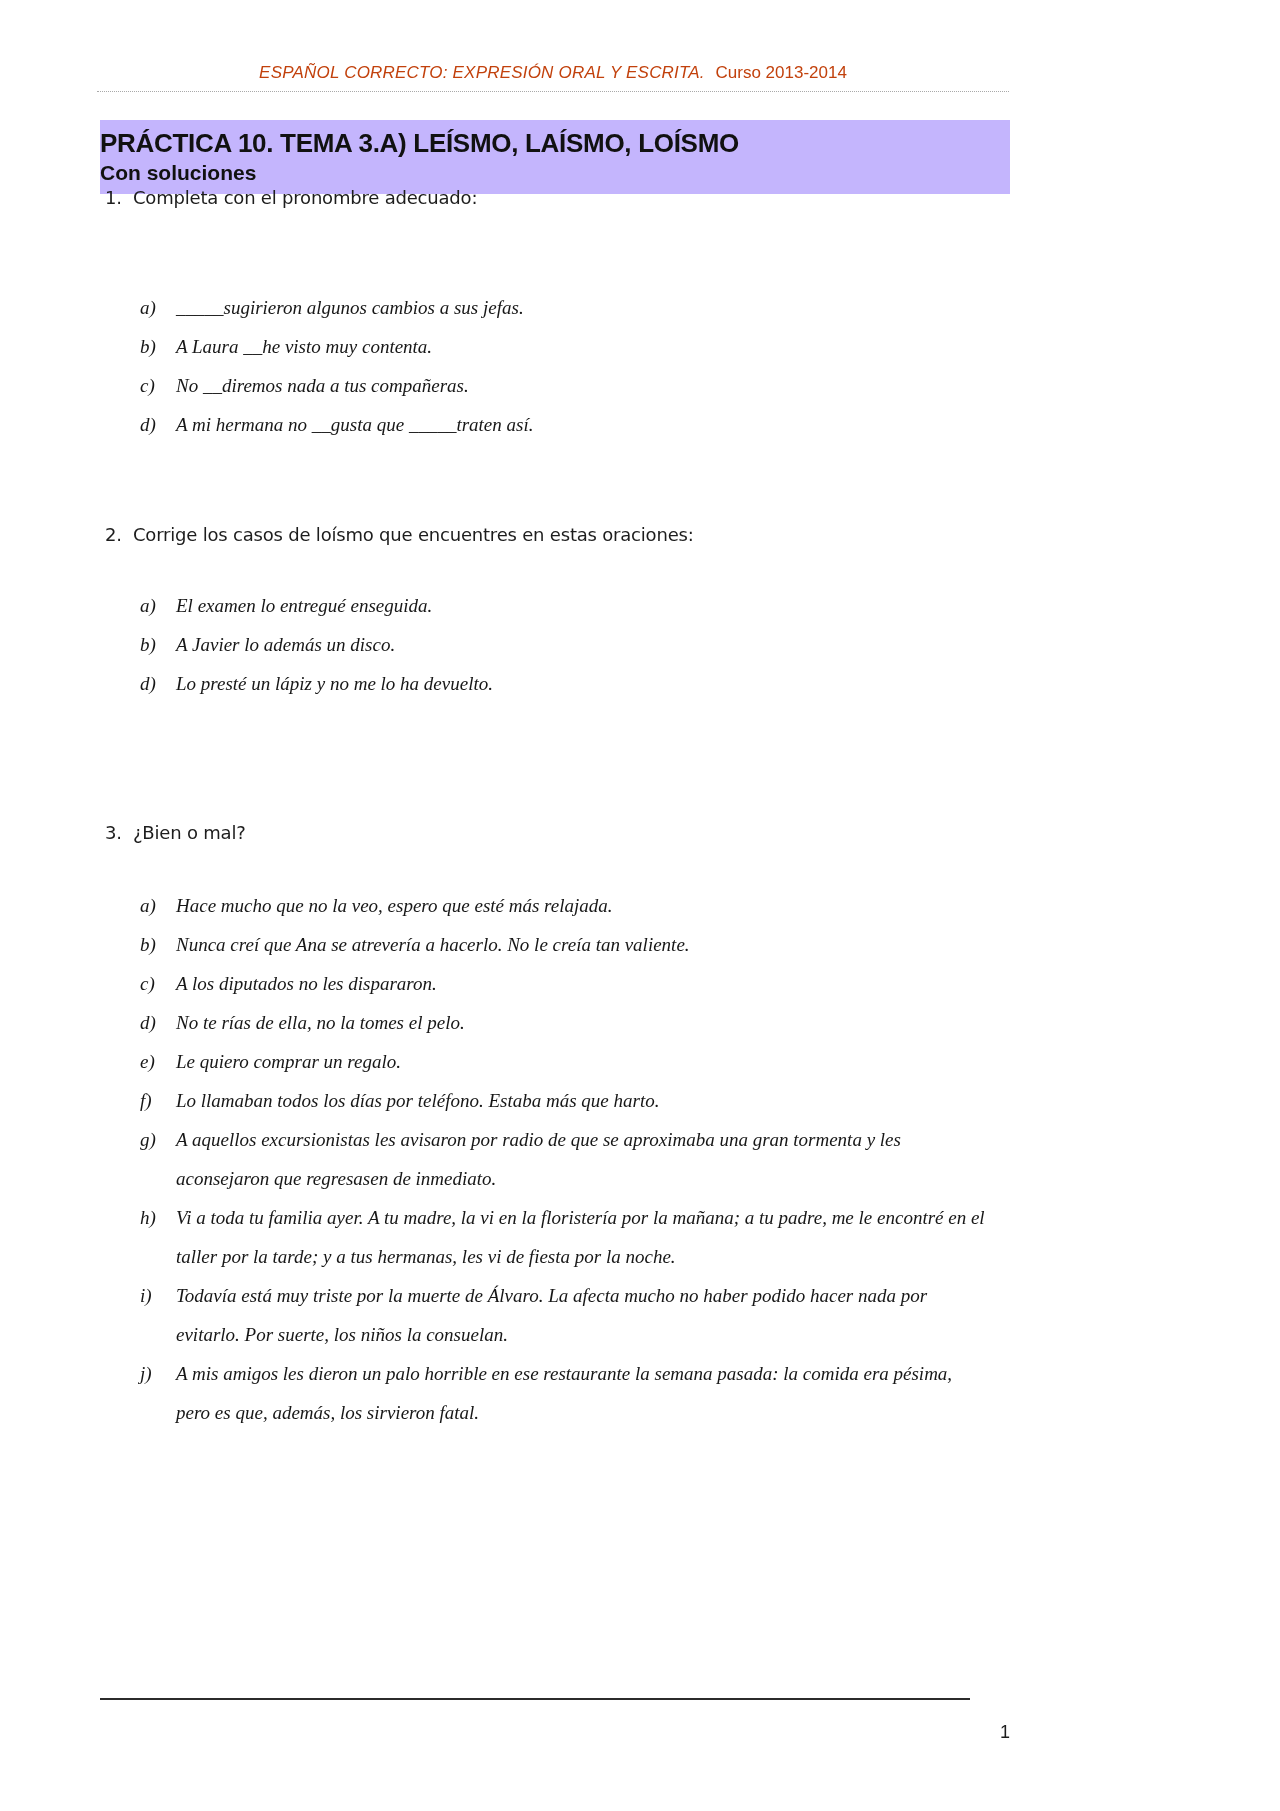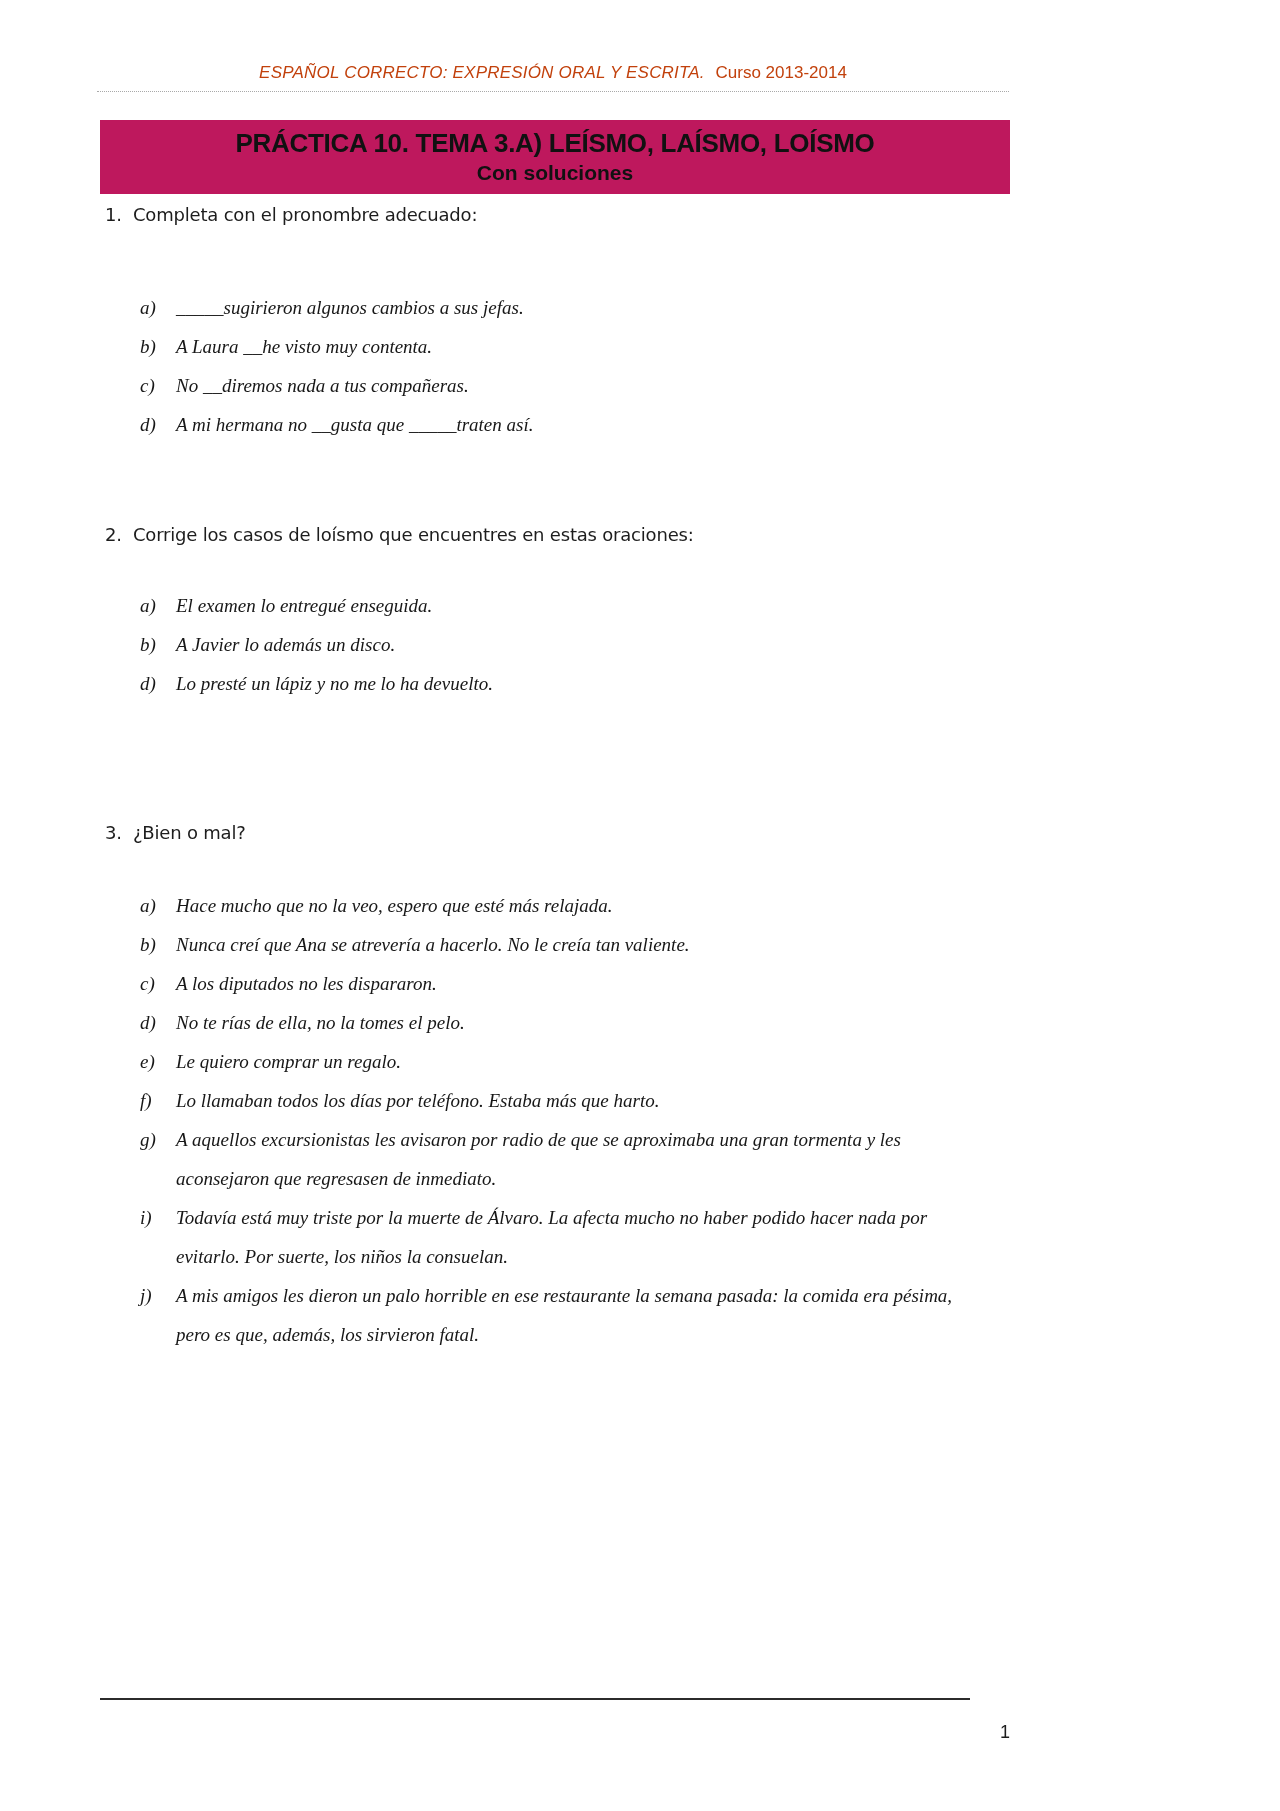--- a/index.html
+++ b/index.html
@@ -20,37 +20,37 @@
   .doc-header .hdr-term { font-style:normal; margin-left:6px; }
 
   .rule-dotted {
     position:absolute; top:91px; left:97px; width:912px; height:0;
     border-top:1px dotted #a9a9a9;
   }
 
   
   .title-box {
     position:absolute; top:120px; left:100px; width:910px; height:74px;
-    background:#be185d; color:#111111; text-align:center;
+    background:#c4b5fd; color:#111111; text-align:left;
   }
   .title-line1 {
     padding-top:7px; font-size:26px; font-weight:bold;
     letter-spacing:-0.3px; line-height:32px;
   }
   .title-line2 { font-size:21px; font-weight:bold; line-height:27px; }
 
   
   .ex-heading {
     position:absolute; left:105px; width:905px;
     font-family:"DejaVu Sans", sans-serif;
     font-size:18px; line-height:26px; color:#1d1d1d;
     letter-spacing:-0.2px;
   }
   .ex-heading .ex-num { display:inline-block; min-width:22px; margin-right:6px; }
-  #heading-1 { top:202px; }
+  #heading-1 { top:185px; }
   #heading-2 { top:522px; }
   #heading-3 { top:820px; }
 
   
   .items {
     position:absolute; left:105px; list-style:none; margin:0;
     padding:0 0 0 35px; width:848px;
     font-family:"Liberation Serif", serif;
     font-size:19px; line-height:39px; color:#171717;font-style:italic;
   }
@@ -111,20 +111,21 @@
     <span class="ex-num">3.</span><span>¿Bien o mal?</span>
   </div>
   <ol class="items" id="items-3">
     <li><span class="letter">a)</span><span>Hace mucho que no la veo, espero que esté más relajada.</span></li>
     <li><span class="letter">b)</span><span>Nunca creí que Ana se atrevería a hacerlo. No le creía tan valiente.</span></li>
     <li><span class="letter">c)</span><span>A los diputados no les dispararon.</span></li>
     <li><span class="letter">d)</span><span>No te rías de ella, no la tomes el pelo.</span></li>
     <li><span class="letter">e)</span><span>Le quiero comprar un regalo.</span></li>
     <li><span class="letter">f)</span><span>Lo llamaban todos los días por teléfono. Estaba más que harto.</span></li>
     <li><span class="letter">g)</span><span>A aquellos excursionistas les avisaron por radio de que se aproximaba una gran tormenta y les aconsejaron que regresasen de inmediato.</span></li>
+    <li><span class="letter">h)</span><span>Vi a toda tu familia ayer. A tu madre, la vi en la floristería por la mañana; a tu padre, me le encontré en el taller por la tarde; y a tus hermanas, les vi de fiesta por la noche.</span></li>
     <li><span class="letter">i)</span><span>Todavía está muy triste por la muerte de Álvaro. La afecta mucho no haber podido hacer nada por evitarlo. Por suerte, los niños la consuelan.</span></li>
     <li><span class="letter">j)</span><span>A mis amigos les dieron un palo horrible en ese restaurante la semana pasada: la comida era pésima, pero es que, además, los sirvieron fatal.</span></li>
   </ol>
 
   <div class="footer-rule"></div>
   <div class="page-number">1</div>
 
 </div>
 
 </body></html>

